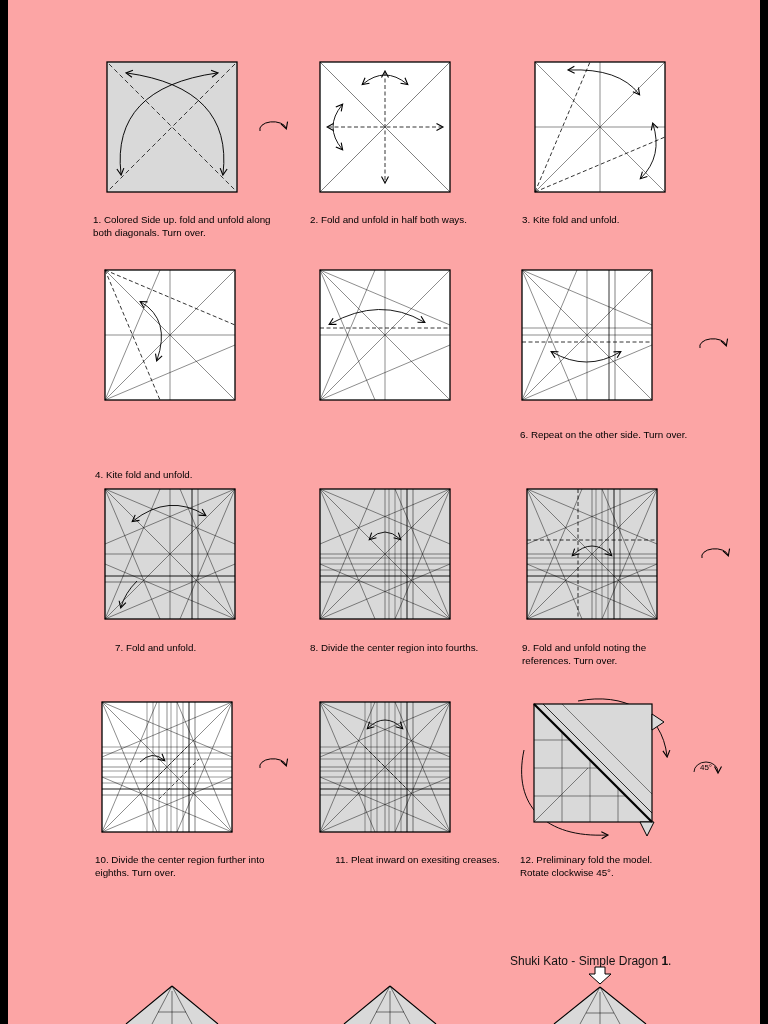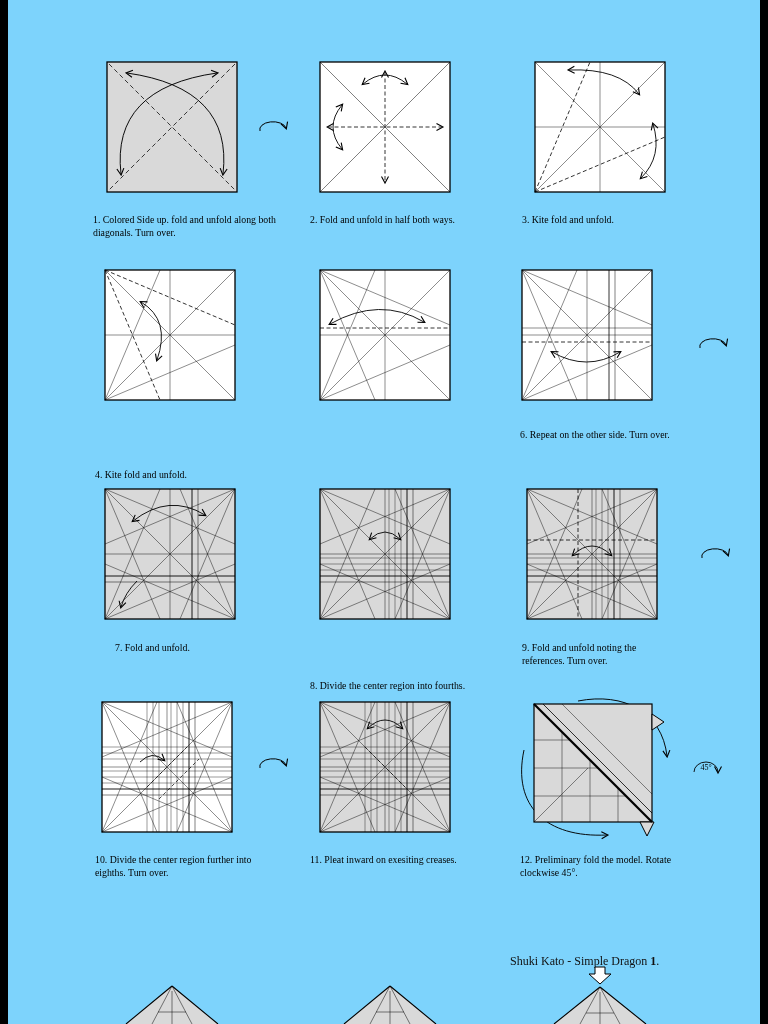--- a/index.html
+++ b/index.html
@@ -1,18 +1,18 @@
 <!DOCTYPE html>
 <html><head>
 <meta charset="utf-8">
 <style>
   * { margin:0; padding:0; box-sizing:border-box; }
   html,body { width:768px; height:1024px; background:#fff; }
   body { font-family:"Liberation Sans", sans-serif; color:#000; }
-  .page { position:relative; width:768px; height:1024px; background:#7dd3fc; overflow:hidden;font-family:Liberation Serif, serif; }
+  .page { position:relative; width:768px; height:1024px; background:#fca5a5; overflow:hidden; }
   .edge { position:absolute; top:0; bottom:0; width:8px; background:#000; }
   .edge.left { left:0; }
   .edge.right { right:0; }
   .diagram { position:absolute; }
   .caption { position:absolute; font-size:9.8px; line-height:1.32; color:#000; }
   .title { position:absolute; left:510px; top:954px; font-size:12px; color:#111; }
   .title b { font-weight:bold; }
   svg { display:block; overflow:visible; }
   .symbol { position:absolute; }
 </style>
@@ -192,21 +192,21 @@
       <defs>
           <marker id="m15" markerWidth="9" markerHeight="9" refX="6.5" refY="4.5" orient="auto" markerUnits="userSpaceOnUse">
             <path d="M1,1 L7.5,4.5 L1,8" fill="none" stroke="#000" stroke-width="1.1"></path>
           </marker>
         </defs>
       <path d="M4,15 A12,7 0 1 1 30,12" fill="none" stroke="#000" stroke-width="1" marker-end="url(#m15)"></path>
     </svg>
   </div>
 
   <div class="caption" style="left:95px; top:642px; width:200px;margin-left:20px;">7. Fold and unfold.</div>
-  <div class="caption" style="left:310px; top:680px; width:220px;">8. Divide the center region into fourths.</div>
+  <div class="caption" style="left:310px; top:642px; width:220px;">8. Divide the center region into fourths.</div>
   <div class="caption" style="left:522px; top:642px; width:150px;">9. Fold and unfold noting the references. Turn over.</div>
 
   <div class="diagram" style="left:100px; top:700px;">
     <svg width="134" height="134" viewBox="0 0 134 134">
       <defs>
           <marker id="m10" markerWidth="9" markerHeight="9" refX="6.5" refY="4.5" orient="auto-start-reverse" markerUnits="userSpaceOnUse">
             <path d="M1,1 L7.5,4.5 L1,8" fill="none" stroke="#000" stroke-width="1.1"></path>
           </marker>
         </defs>
       <rect x="2" y="2" width="130" height="130" fill="#ffffff" stroke="#000" stroke-width="1.3"></rect>
@@ -269,21 +269,21 @@
           <marker id="m17" markerWidth="9" markerHeight="9" refX="6.5" refY="4.5" orient="auto" markerUnits="userSpaceOnUse">
             <path d="M1,1 L7.5,4.5 L1,8" fill="none" stroke="#000" stroke-width="1.1"></path>
           </marker>
         </defs>
       <path d="M6,20 A12,10 0 1 1 30,20" fill="none" stroke="#000" stroke-width="0.9" marker-end="url(#m17)"></path>
       <text x="18" y="18" font-size="8" text-anchor="middle" fill="#000">45°</text>
     </svg>
   </div>
 
   <div class="caption" style="left:95px; top:854px; width:182px;">10. Divide the center region further into eighths. Turn over.</div>
-  <div class="caption" style="left:310px; top:854px; width:215px;">11. Pleat inward on exesiting creases.</div>
+  <div class="caption" style="left:310px; top:854px; width:215px;text-align:center;">11. Pleat inward on exesiting creases.</div>
   <div class="caption" style="left:520px; top:854px; width:160px;">12. Preliminary fold the model. Rotate clockwise 45°.</div>
 
   <div class="title">
     <span>Shuki Kato - Simple Dragon </span><b>1</b><span>.</span>
   </div>
 
   <div class="diagram" style="left:124px; top:984px;">
     <svg width="96" height="40" viewBox="0 0 96 40">
       <polygon points="48,2 94,40 2,40" fill="#d9d9d9"></polygon>
       <path d="M48,2 L94,40 M48,2 L2,40" fill="none" stroke="#000" stroke-width="1.1"></path>

